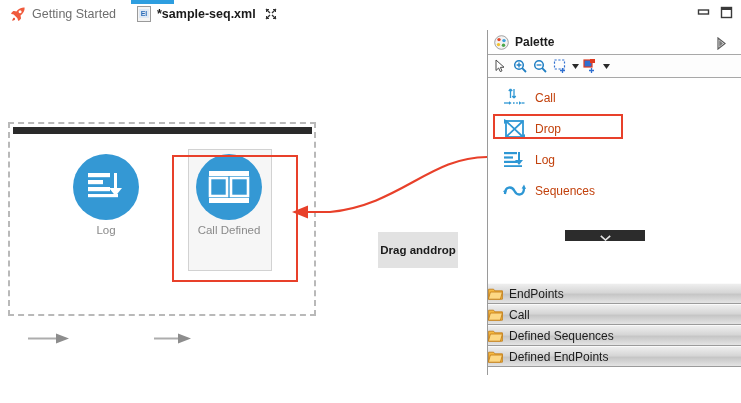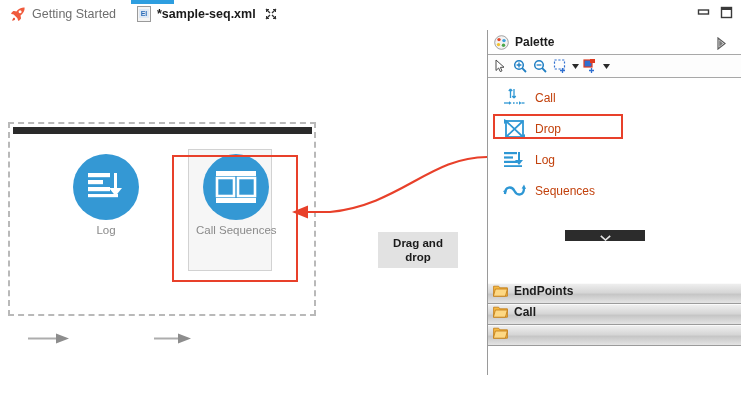--- a/index.html
+++ b/index.html
@@ -139,21 +139,21 @@
   #flow-arrow-1 { left: 18px; top: 207px; }
   #flow-arrow-2 { left: 144px; top: 207px; }
 
   
   #dragdrop-callout {
     position: absolute;
     left: 378px; top: 198px;
     width: 80px; height: 36px;
     background: #e2e2e2;
     display: flex;
-    flex-direction: column;
+    flex-direction: row;
     align-items: center;
     justify-content: center;
     font-size: 11.5px;
     font-weight: bold;
     color: #1a1a1a;
     line-height: 1.25;
     text-align: center;
   }
 
   
@@ -271,26 +271,25 @@
     justify-content: center;
   }
 
   #collapsed-drawers {
     position: absolute;
     left: 0; top: 253px;
     width: 100%;
   }
   .drawer-collapsed-row {
     display: flex;
-    align-items: flex-start;
+    align-items: center;
     gap: 6px;
-    padding-left: 5px;
     height: 21px;
     font-size: 12px;
-    font-weight: bold;
+    font-weight: normal;
     color: #1c1c1c;
     background: linear-gradient(to bottom, #eeeeee 0%, #d6d6d6 45%, #c6c6c6 55%, #e4e4e4 100%);
     border-top: 1px solid #fafafa;
     border-bottom: 1px solid #9b9b9b;
     box-sizing: border-box;
   }
   .folder-icon { width: 15px; height: 13px; display: block; }
 </style>
 </head>
 <body>
@@ -377,21 +376,21 @@
     <div id="node-calltemplate-box"></div>
     <div class="mediator-node" id="node-calltemplate">
       <div class="node-circle">
         <svg width="42" height="34" viewBox="0 0 42 34">
           <rect x="1" y="1" width="40" height="5" fill="#ffffff"></rect>
           <rect x="1" y="28" width="40" height="5" fill="#ffffff"></rect>
           <rect x="2" y="8" width="17" height="18" fill="none" stroke="#ffffff" stroke-width="2.6"></rect>
           <rect x="23" y="8" width="17" height="18" fill="none" stroke="#ffffff" stroke-width="2.6"></rect>
         </svg>
       </div>
-      <div class="node-label">Call Sequences</div>
+      <div class="node-label">Call Defined</div>
     </div>
 
     <div id="canvas-selection-rect"></div>
   </div>
 
   <div id="dragdrop-callout">
     <span>Drag and</span>
     <span>drop</span>
   </div>
 
@@ -552,23 +551,33 @@
     <div class="drawer-collapsed-row">
       <span>
         <svg class="folder-icon" viewBox="0 0 15 13">
           <path d="M0.6 2.2 h5 l1.2 1.6 h7.6 v8.4 h-13.8 z" fill="#f5b942" stroke="#c07a14" stroke-width="0.8"></path>
           <path d="M2.4 5 h12 l-2 7.2 h-12 z" fill="#fdd884" stroke="#c07a14" stroke-width="0.8"></path>
         </svg>
       </span>
       <span>Call</span>
     </div>
 
-
     <div class="drawer-collapsed-row">
       <span>
         <svg class="folder-icon" viewBox="0 0 15 13">
           <path d="M0.6 2.2 h5 l1.2 1.6 h7.6 v8.4 h-13.8 z" fill="#f5b942" stroke="#c07a14" stroke-width="0.8"></path>
           <path d="M2.4 5 h12 l-2 7.2 h-12 z" fill="#fdd884" stroke="#c07a14" stroke-width="0.8"></path>
         </svg>
       </span>
+      <span>Defined Sequences</span>
+    </div>
+
+    <div class="drawer-collapsed-row">
+      <span>
+        <svg class="folder-icon" viewBox="0 0 15 13">
+          <path d="M0.6 2.2 h5 l1.2 1.6 h7.6 v8.4 h-13.8 z" fill="#f5b942" stroke="#c07a14" stroke-width="0.8"></path>
+          <path d="M2.4 5 h12 l-2 7.2 h-12 z" fill="#fdd884" stroke="#c07a14" stroke-width="0.8"></path>
+        </svg>
+      </span>
+      <span>Defined EndPoints</span>
     </div>
   </div>
 </div>
 
 </body></html>

